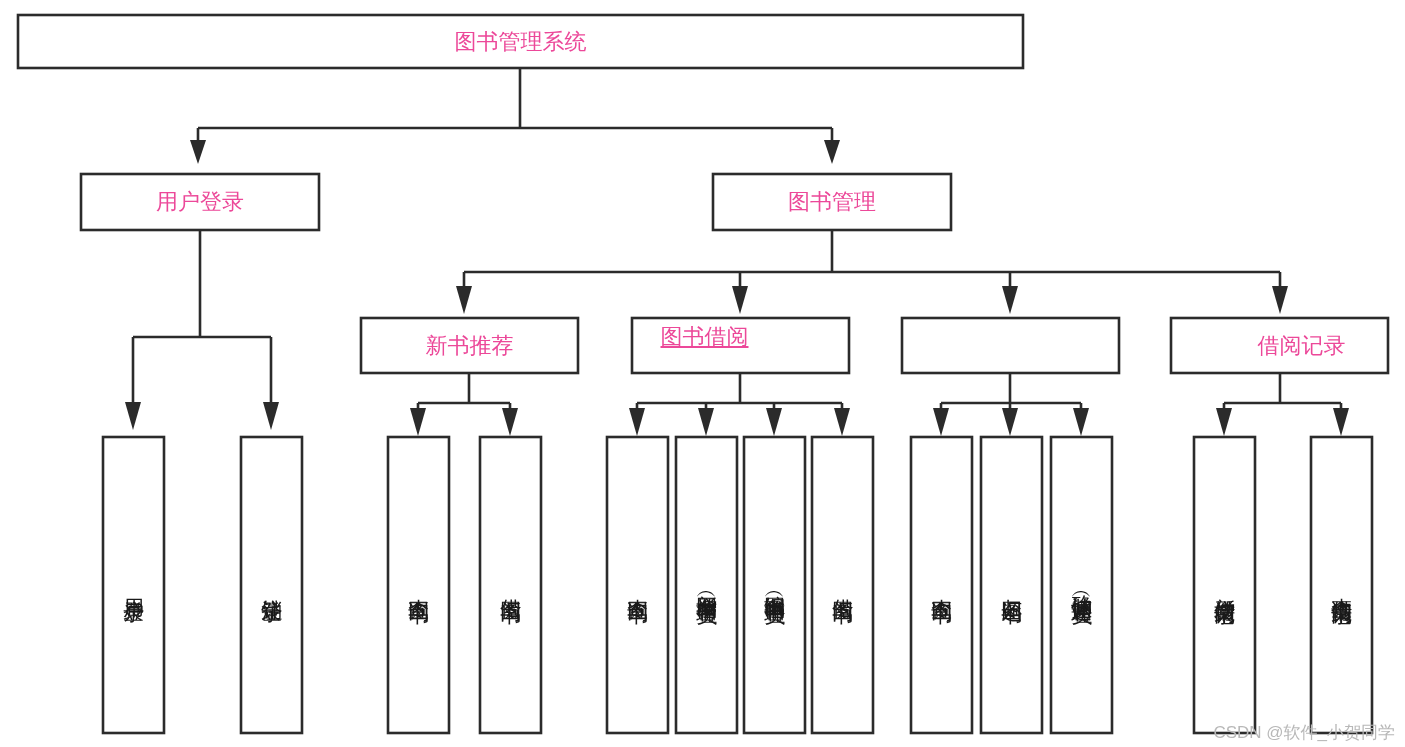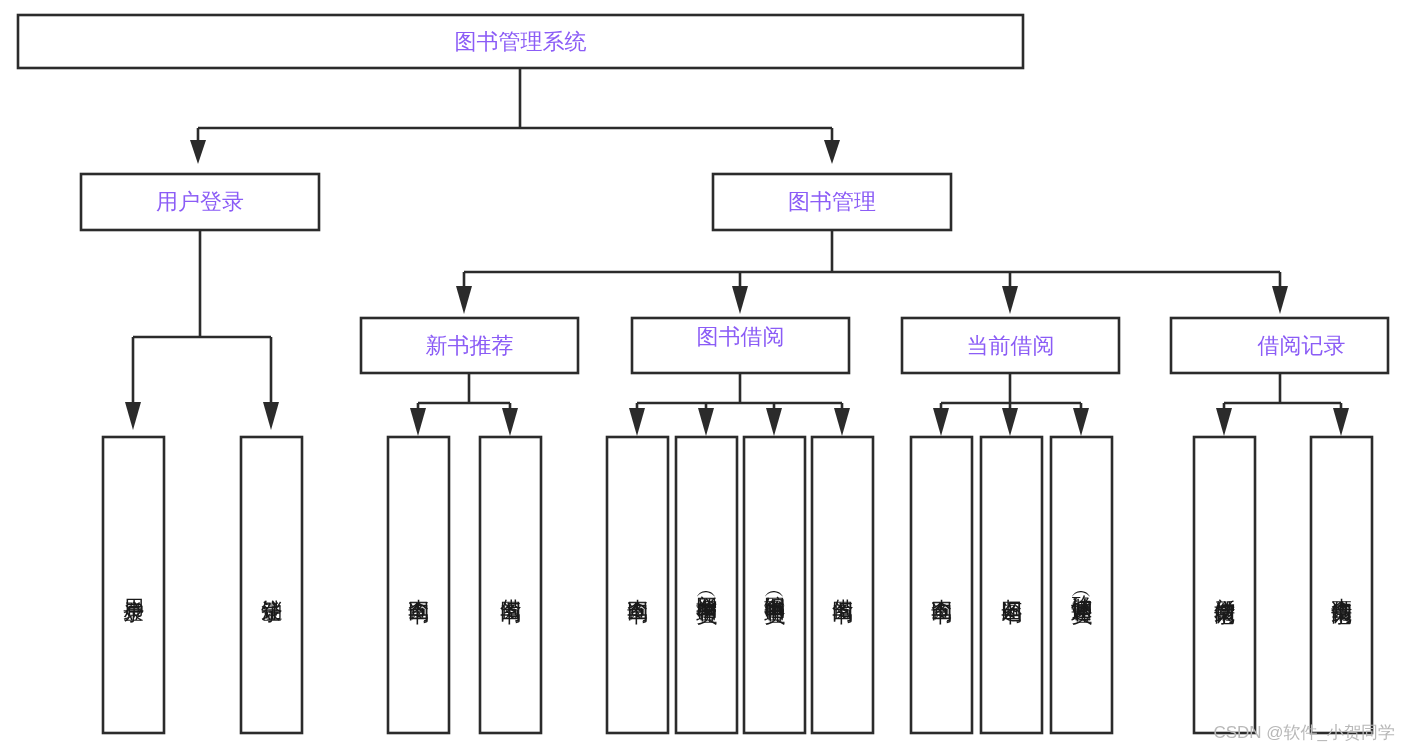--- a/index.html
+++ b/index.html
@@ -69,21 +69,21 @@
     box-sizing: border-box;
     pointer-events: none;
   }
   .hlabel-wrap {
     position: absolute;
     display: flex;
     align-items: center;
     justify-content: center;
     font-family: "DejaVu Sans", "Liberation Sans", sans-serif;
     font-size: 22px;
-    color: #8b5cf6;
+    color: #ec4899;
     box-sizing: border-box;
     pointer-events: none;
   }
 </style>
 </head>
 <body>
 
 <div id="diagram-root">
 
   <svg class="diagram-canvas" viewBox="0 0 1405 747" xmlns="http://www.w3.org/2000/svg">
@@ -150,22 +150,21 @@
     <rect class="node-box" x="1311" y="437" width="61" height="296"></rect>
 
   </svg>
 
   <div class="hlabel-wrap" style="left:18px; top:15px; width:1005px; height:53px;">图书管理系统</div>
 
   <div class="hlabel-wrap" style="left:81px; top:174px; width:238px; height:56px;">用户登录</div>
   <div class="hlabel-wrap" style="left:713px; top:174px; width:238px; height:56px;">图书管理</div>
 
   <div class="hlabel-wrap" style="left:361px; top:318px; width:217px; height:55px;">新书推荐</div>
-  <div class="hlabel-wrap" style="left:632px; top:318px; width:217px; height:37px;">图书借阅</div>
-  <div class="hlabel-wrap" style="left:902px; top:318px; width:217px; height:55px;">当前借阅</div>
+  <div class="hlabel-wrap" style="left:596px; top:318px; width:217px; height:37px;text-decoration:underline;">图书借阅</div>
   <div class="hlabel-wrap" style="left:1171px; top:318px; width:217px; height:55px;padding-left:44px;">借阅记录</div>
 
   <div class="vlabel-wrap" style="left:103px; top:437px; width:61px; height:296px;">用户登录</div>
   <div class="vlabel-wrap" style="left:241px; top:437px; width:61px; height:296px;">注销登录</div>
 
   <div class="vlabel-wrap" style="left:388px; top:437px; width:61px; height:296px;">查询图书</div>
   <div class="vlabel-wrap" style="left:480px; top:437px; width:61px; height:296px;">借阅图书</div>
 
   <div class="vlabel-wrap" style="left:607px; top:437px; width:61px; height:296px;">查询图书</div>
   <div class="vlabel-wrap" style="left:676px; top:437px; width:61px; height:296px;">新增图书（管理员）</div>

